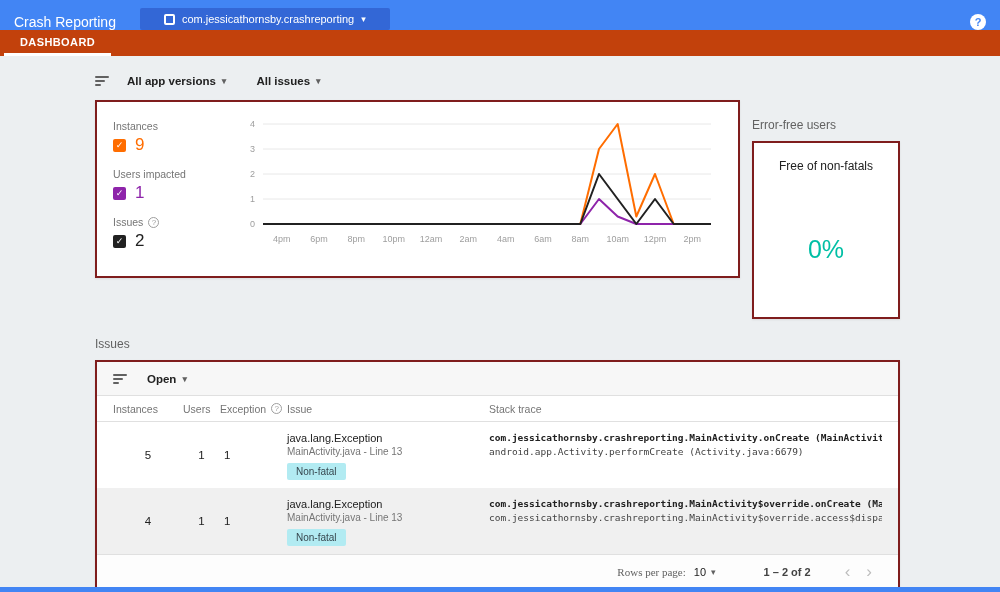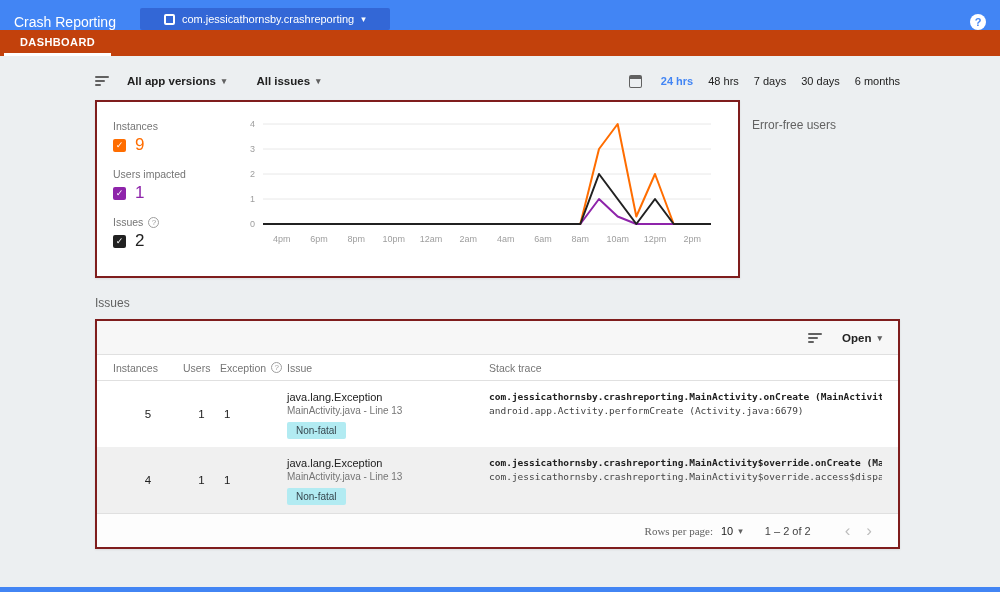--- a/index.html
+++ b/index.html
@@ -57,21 +57,21 @@
          display:inline-block; cursor:pointer; }
   .big-num { font-size:17px; }
   .qmark { width:11px; height:11px; border:1px solid #9e9e9e; border-radius:50%; color:#9e9e9e; font-size:8px;
            display:inline-flex; align-items:center; justify-content:center; margin-left:5px; }
 
   .chart-wrap { flex:1; padding-top:2px; }
   .tick { font-size:9px; fill:#9e9e9e; font-family:"Liberation Sans", sans-serif; }
 
   
   .issues-card { width:805px; margin-bottom:8px; }
-  .issues-toolbar { display:flex; align-items:center; height:34px; padding:0 16px; border-bottom:1px solid #e0e0e0; background:#f7f7f7;justify-content:flex-end; }
+  .issues-toolbar { display:flex; align-items:center; height:34px; padding:0 16px; border-bottom:1px solid #e0e0e0; background:#f7f7f7; }
   .issues-toolbar .dd { margin-right:0; margin-left:2px; }
 
   .tgrid { display:grid; grid-template-columns:70px 37px 67px 202px 1fr; padding:0 16px; align-items:start; }
   .thead { height:26px; border-bottom:1px solid #e0e0e0; align-items:center; }
   .th { font-size:10.5px; color:#757575; display:flex; align-items:center; }
 
   .trow { padding-top:8px; padding-bottom:8px; min-height:56px; cursor:pointer; }
   .trow.alt { background:#f0f0f0; }
   .num { font-size:11.5px; color:#212121; align-self:center; text-align:center; width:100%; }
   .num.left { text-align:left; padding-left:4px; }
@@ -83,21 +83,21 @@
   .stack-cell { padding-top:2px; font-family:"DejaVu Sans Mono", monospace; font-size:9.5px; color:#212121;
                 overflow:hidden; }
   .stack-cell div { white-space:nowrap; overflow:hidden; }
   .s1 { font-weight:bold; }
   .s2 { color:#424242; margin-top:3px; }
 
   .table-footer { display:flex; justify-content:flex-end; align-items:center; height:34px;
                   border-top:1px solid #e0e0e0; font-size:11px; color:#616161; padding-right:18px; background:#fdfdfd; }
   .rpp-label { margin-right:8px;font-family:Liberation Serif, serif; }
   .rpp-value { display:flex; align-items:center; gap:5px; cursor:pointer; color:#212121; }
-  .page-range { margin:0 26px 0 22px; color:#424242; }
+  .page-range { margin:0 26px 0 48px; color:#424242;font-weight:bold; }
   .pg-chev { color:#bdbdbd; font-size:17px; line-height:1; padding:0 8px; cursor:pointer; }
 
   .bottom-bar { position:absolute; left:0; right:0; bottom:0; height:5px; background:#4285f4; }
 </style>
 </head>
 <body>
 
 <header class="topbar">
   <div class="topbar-title">Crash Reporting</div>
   <button class="app-selector">
@@ -120,28 +120,20 @@
         <i></i>
         <i></i>
       </span>
     <div class="dd">
       <span>All app versions</span>
       <span class="caret-gray">▾</span>
     </div>
     <div class="dd">
       <span>All issues</span>
       <span class="caret-gray">▾</span>
-    </div>
-    <div class="ranges">
-      <span class="cal-icon"></span>
-      <span class="range active">24 hrs</span>
-      <span class="range">48 hrs</span>
-      <span class="range">7 days</span>
-      <span class="range">30 days</span>
-      <span class="range">6 months</span>
     </div>
   </div>
 
   <div class="main-grid">
     <div>
       <div class="card trends-card">
         <div class="legend">
           <div class="legend-group">
             <div class="legend-label">
               <span>Instances</span>
@@ -198,20 +190,24 @@
               <polyline points="28,110 46.66666666666667,110 65.33333333333334,110 84,110 102.66666666666667,110 121.33333333333333,110 140,110 158.66666666666666,110 177.33333333333334,110 196,110 214.66666666666666,110 233.33333333333334,110 252,110 270.66666666666663,110 289.3333333333333,110 308,110 326.6666666666667,110 345.3333333333333,110 364,35 382.6666666666667,10 401.3333333333333,102.5 420,60 438.6666666666667,110 457.3333333333333,110 476,110" fill="none" stroke="#ff6d00" stroke-width="2" stroke-linejoin="round"></polyline>
               <polyline points="28,110 46.66666666666667,110 65.33333333333334,110 84,110 102.66666666666667,110 121.33333333333333,110 140,110 158.66666666666666,110 177.33333333333334,110 196,110 214.66666666666666,110 233.33333333333334,110 252,110 270.66666666666663,110 289.3333333333333,110 308,110 326.6666666666667,110 345.3333333333333,110 364,85 382.6666666666667,102.5 401.3333333333333,110 420,110 438.6666666666667,110 457.3333333333333,110 476,110" fill="none" stroke="#8e24aa" stroke-width="2" stroke-linejoin="round"></polyline>
               <polyline points="28,110 46.66666666666667,110 65.33333333333334,110 84,110 102.66666666666667,110 121.33333333333333,110 140,110 158.66666666666666,110 177.33333333333334,110 196,110 214.66666666666666,110 233.33333333333334,110 252,110 270.66666666666663,110 289.3333333333333,110 308,110 326.6666666666667,110 345.3333333333333,110 364,60 382.6666666666667,85 401.3333333333333,110 420,85 438.6666666666667,110 457.3333333333333,110 476,110" fill="none" stroke="#212121" stroke-width="2" stroke-linejoin="round"></polyline>
             </svg>
         </div>
       </div>
     </div>
 
     <div>
       <div class="section-label">Error-free users</div>
+      <div class="card errorfree-card">
+        <div class="ef-title">Free of non-fatals</div>
+        <div class="ef-value">0%</div>
+      </div>
     </div>
   </div>
 
   <div class="section-label">Issues</div>
 
   <div class="card issues-card">
     <div class="issues-toolbar">
       <span class="filter-icon">
           <i></i>
           <i></i>

